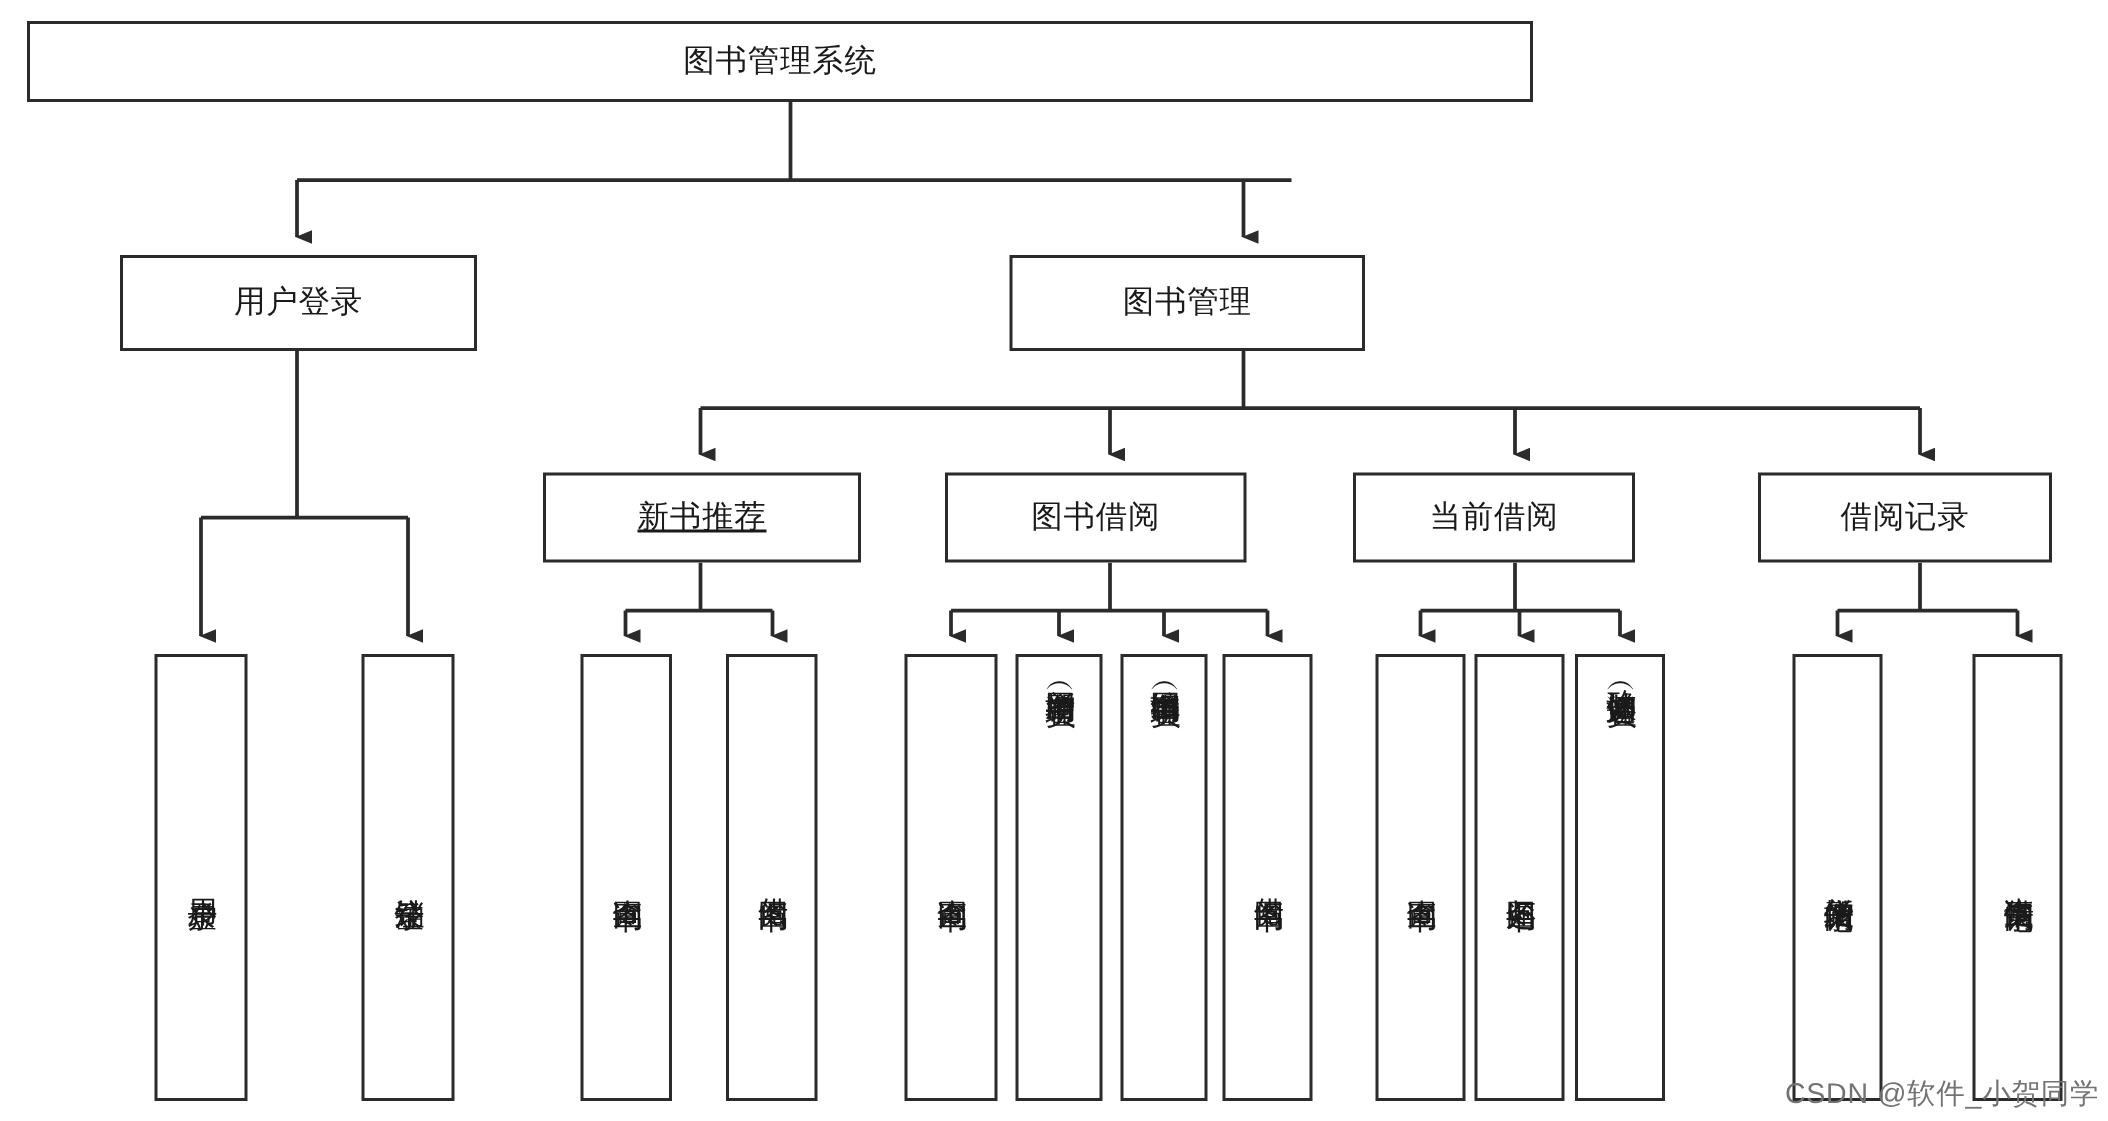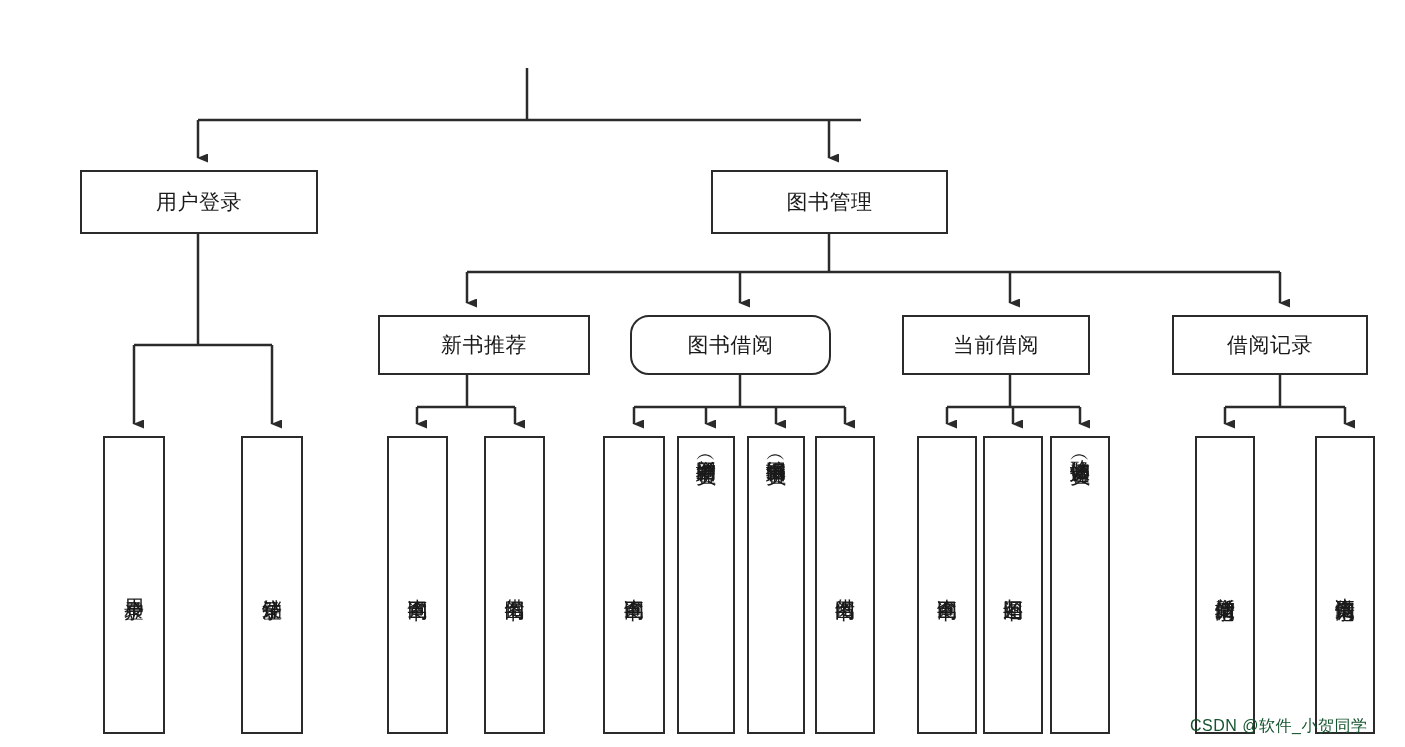--- a/index.html
+++ b/index.html
@@ -56,22 +56,22 @@
     text-align: left;
   }
   .node-box.vertical.midset {
     align-items: center;
     padding-top: 0;
   }
   .watermark {
     position: absolute;
     left: 1190px;
     top: 716px;
-    font-size: 16px;
-    color: #14532d;
+    font-size: 19px;
+    color: #737373;
     white-space: nowrap;
     letter-spacing: 0.5px;
   }
 </style>
 </head>
 <body>
 
 <div id="diagram-root">
 
   <svg id="diagram-svg" viewBox="0 0 1405 747" xmlns="http://www.w3.org/2000/svg">
@@ -120,32 +120,35 @@
       <path d="M1013,407 L1013,424" marker-end="url(#arrowhead)"></path>
       <path d="M1080,407 L1080,424" marker-end="url(#arrowhead)"></path>
 
       <path d="M1280,375 L1280,407"></path>
       <path d="M1225,407 L1345,407"></path>
       <path d="M1225,407 L1225,424" marker-end="url(#arrowhead)"></path>
       <path d="M1345,407 L1345,424" marker-end="url(#arrowhead)"></path>
     </g>
   </svg>
 
+  <div class="node-box horizontal" style="left:18px; top:14px; width:1004px; height:54px;">
+    <span class="node-label">图书管理系统</span>
+  </div>
 
   <div class="node-box horizontal" style="left:80px; top:170px; width:238px; height:64px;">
     <span class="node-label">用户登录</span>
   </div>
-  <div class="node-box horizontal" style="left:711px; top:170px; width:237px; height:64px;">
+  <div class="node-box horizontal" style="left:673px; top:170px; width:237px; height:64px;">
     <span class="node-label">图书管理</span>
   </div>
 
-  <div class="node-box horizontal" style="left:378px; top:315px; width:212px; height:60px;">
+  <div class="node-box horizontal" style="left:362px; top:315px; width:212px; height:60px;text-decoration:underline;">
     <span class="node-label">新书推荐</span>
   </div>
-  <div class="node-box horizontal" style="left:630px; top:315px; width:201px; height:60px;border-radius:19px;">
+  <div class="node-box horizontal" style="left:630px; top:315px; width:201px; height:60px;">
     <span class="node-label">图书借阅</span>
   </div>
   <div class="node-box horizontal" style="left:902px; top:315px; width:188px; height:60px;">
     <span class="node-label">当前借阅</span>
   </div>
   <div class="node-box horizontal" style="left:1172px; top:315px; width:196px; height:60px;">
     <span class="node-label">借阅记录</span>
   </div>
 
   <div class="node-box vertical midset" style="left:103px; top:436px; width:62px; height:298px;">

